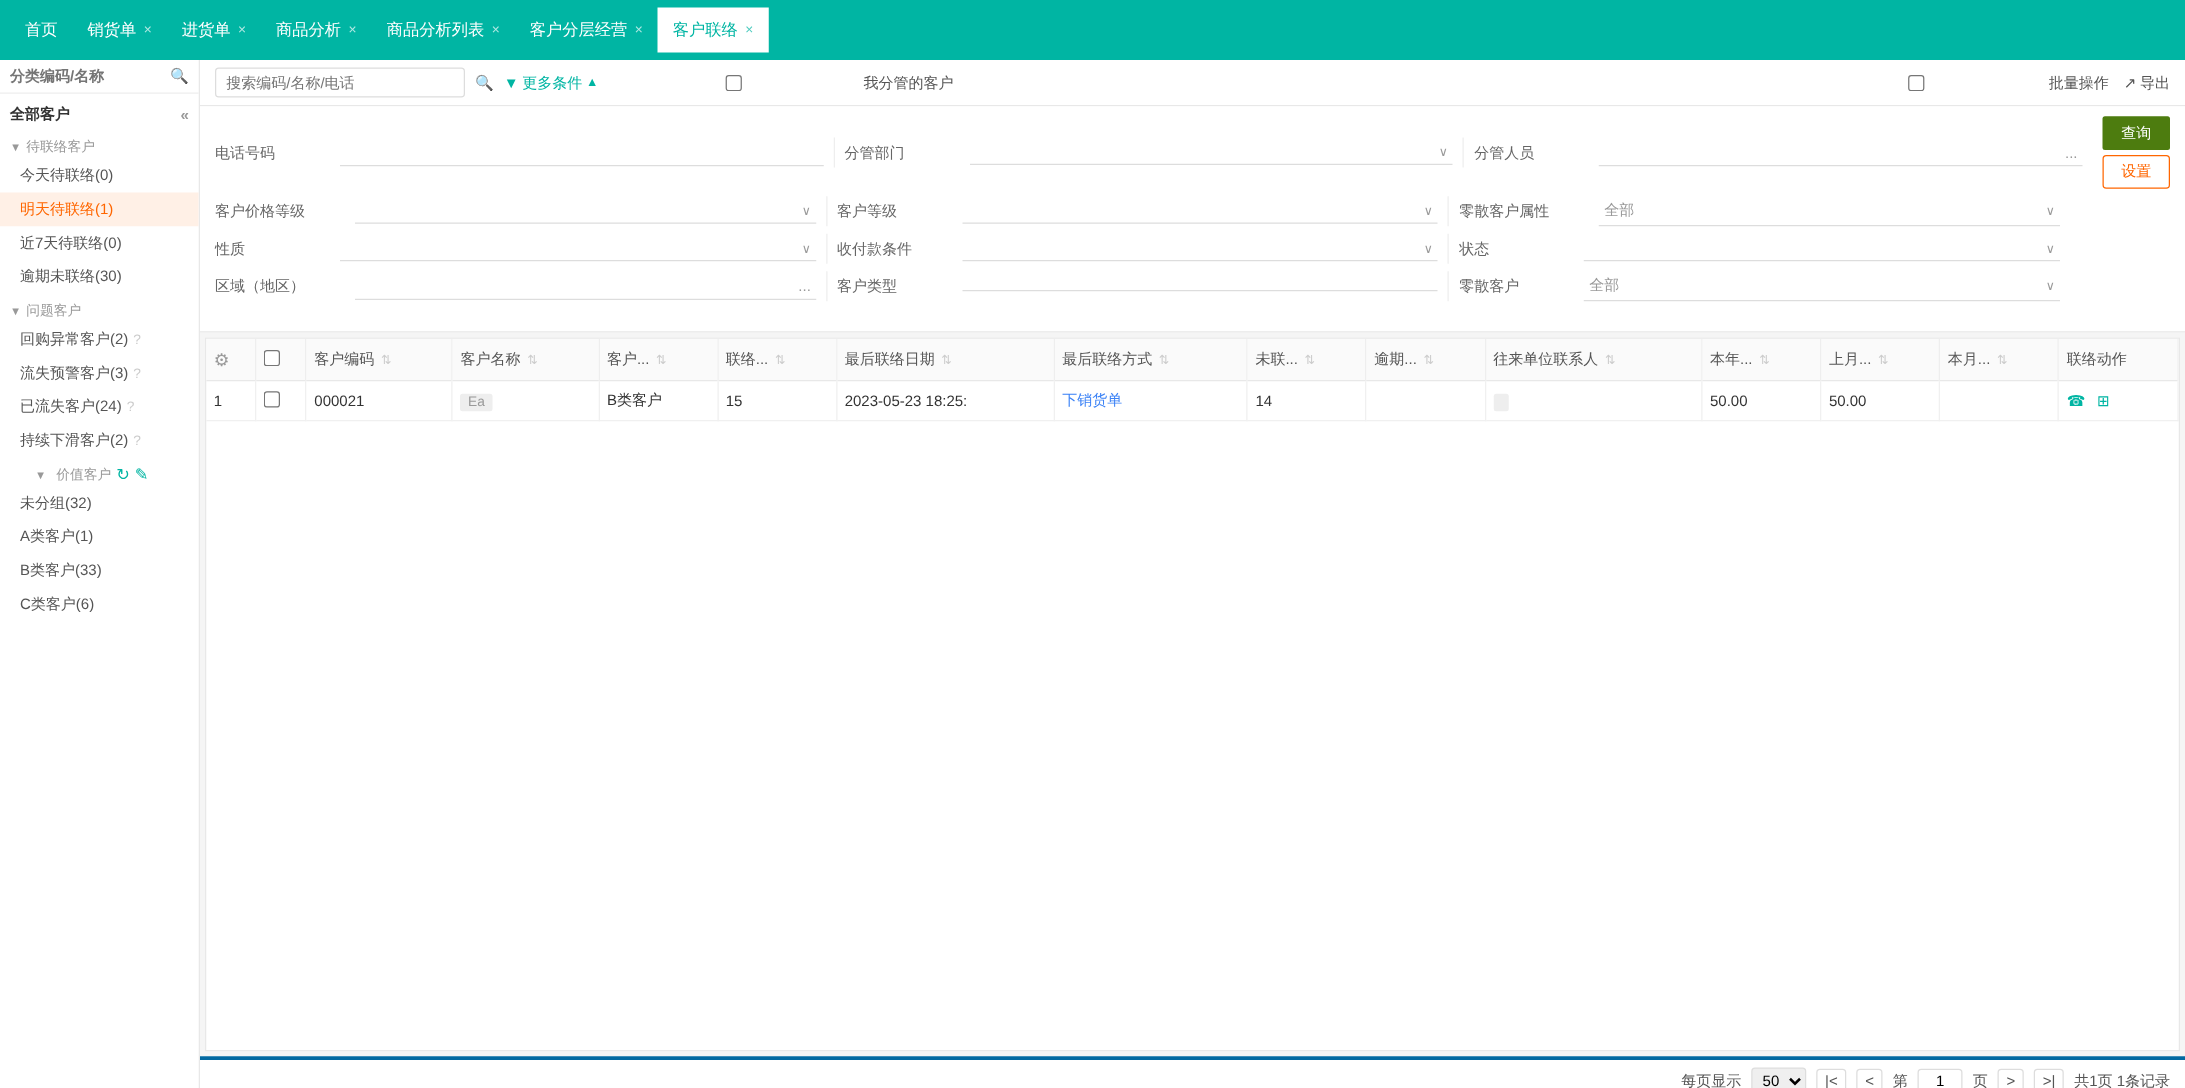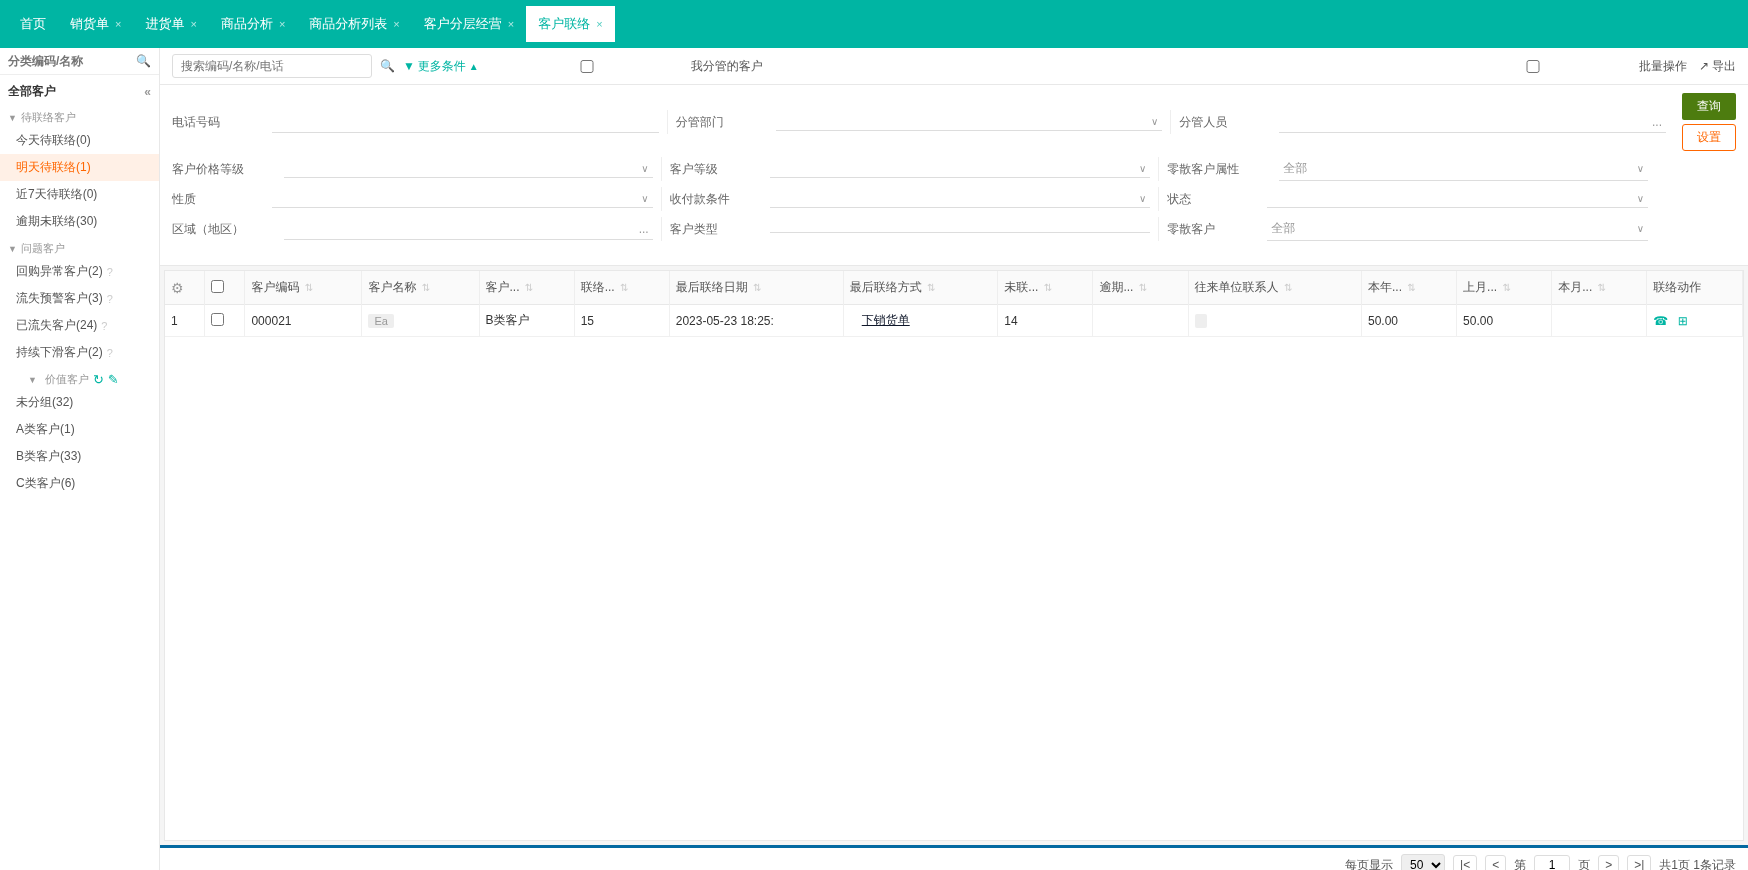--- a/index.html
+++ b/index.html
@@ -272,24 +272,22 @@
       font-size: 10px;
       margin-left: 2px;
     }
     table td {
       padding: 7px 6px;
       border-bottom: 1px solid #f0f0f0;
       border-right: 1px solid #f0f0f0;
       white-space: nowrap;
     }
     table td a {
-      color: #0f172a;
-      text-decoration: underline;
-      cursor: pointer;
-      margin-left: 12px;
+      color: #3b82f6;
+      cursor: pointer;
     }
 
     
     .table-footer {
       background: #fff;
       border-top: 3px solid #0369a1;
       padding: 6px 12px;
       display: flex;
       align-items: center;
       justify-content: flex-end;

